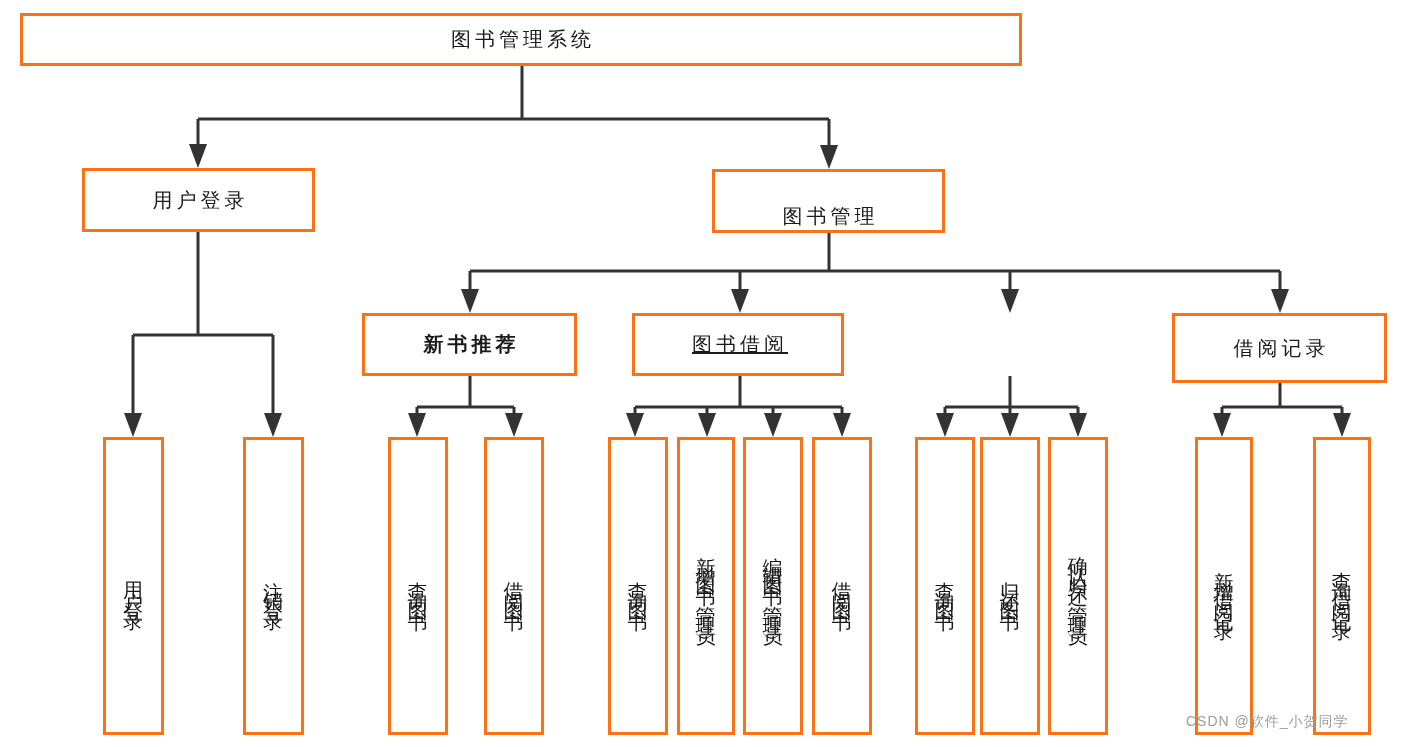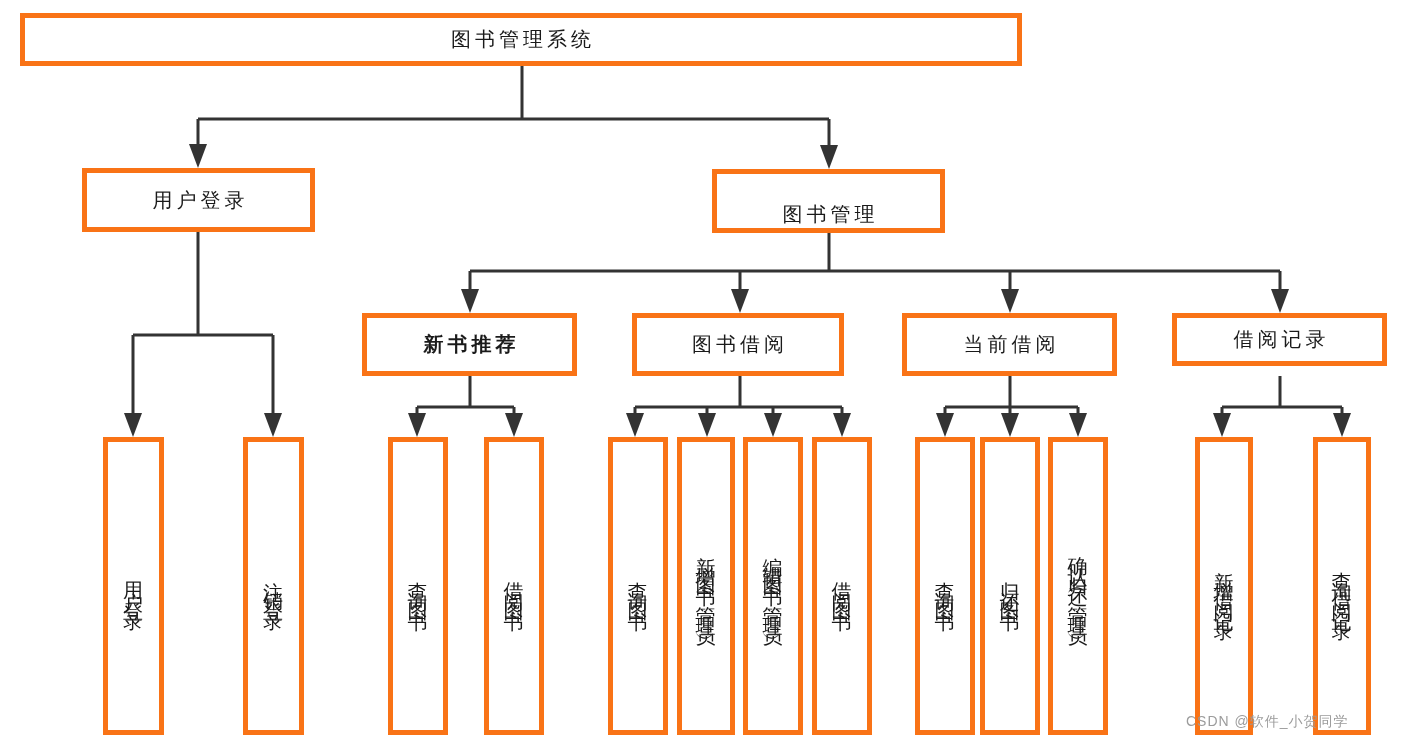--- a/index.html
+++ b/index.html
@@ -8,21 +8,21 @@
     width:1405px;height:747px;
     background:#ffffff;
     font-family:"Liberation Sans","DejaVu Sans",sans-serif;
     overflow:hidden;
   }
   #wires{position:absolute;left:0;top:0;width:1405px;height:747px;}
   .box{
     position:absolute;
     box-sizing:border-box;
     background:#ffffff;
-    border:5px solid #f97316;
+    border:3px solid #f97316;
     display:flex;align-items:center;justify-content:center;
     color:#1a1a1a;
   }
   .h-label{font-size:20px;letter-spacing:4px;text-indent:4px;white-space:nowrap;}
   .leaf .v-label{
     writing-mode:vertical-rl;
     text-orientation:mixed;
     font-size:20px;
     letter-spacing:10px;
     line-height:1;
@@ -90,27 +90,24 @@
   <div class="box" style="left:82px;top:168px;width:233px;height:64px;">
     <span class="h-label">用户登录</span>
   </div>
   <div class="box" style="left:712px;top:169px;width:233px;height:64px;align-items:flex-end;">
     <span class="h-label">图书管理</span>
   </div>
 
   <div class="box" style="left:362px;top:313px;width:215px;height:63px;font-weight:bold;">
     <span class="h-label">新书推荐</span>
   </div>
-  <div class="box" style="left:632px;top:313px;width:212px;height:63px;">
+  <div class="box" style="left:632px;top:313px;width:212px;height:63px;text-decoration:underline;">
     <span class="h-label">图书借阅</span>
   </div>
-  <div class="box" style="left:902px;top:313px;width:215px;height:63px;">
-    <span class="h-label">当前借阅</span>
-  </div>
-  <div class="box" style="left:1172px;top:313px;width:215px;height:53px;">
+  <div class="box" style="left:1172px;top:313px;width:215px;height:70px;">
     <span class="h-label">借阅记录</span>
   </div>
 
   <div class="box leaf" style="left:103px;top:437px;width:61px;height:298px;">
     <span class="v-label">用户登录</span>
   </div>
   <div class="box leaf" style="left:243px;top:437px;width:61px;height:298px;">
     <span class="v-label">注销登录</span>
   </div>
 

